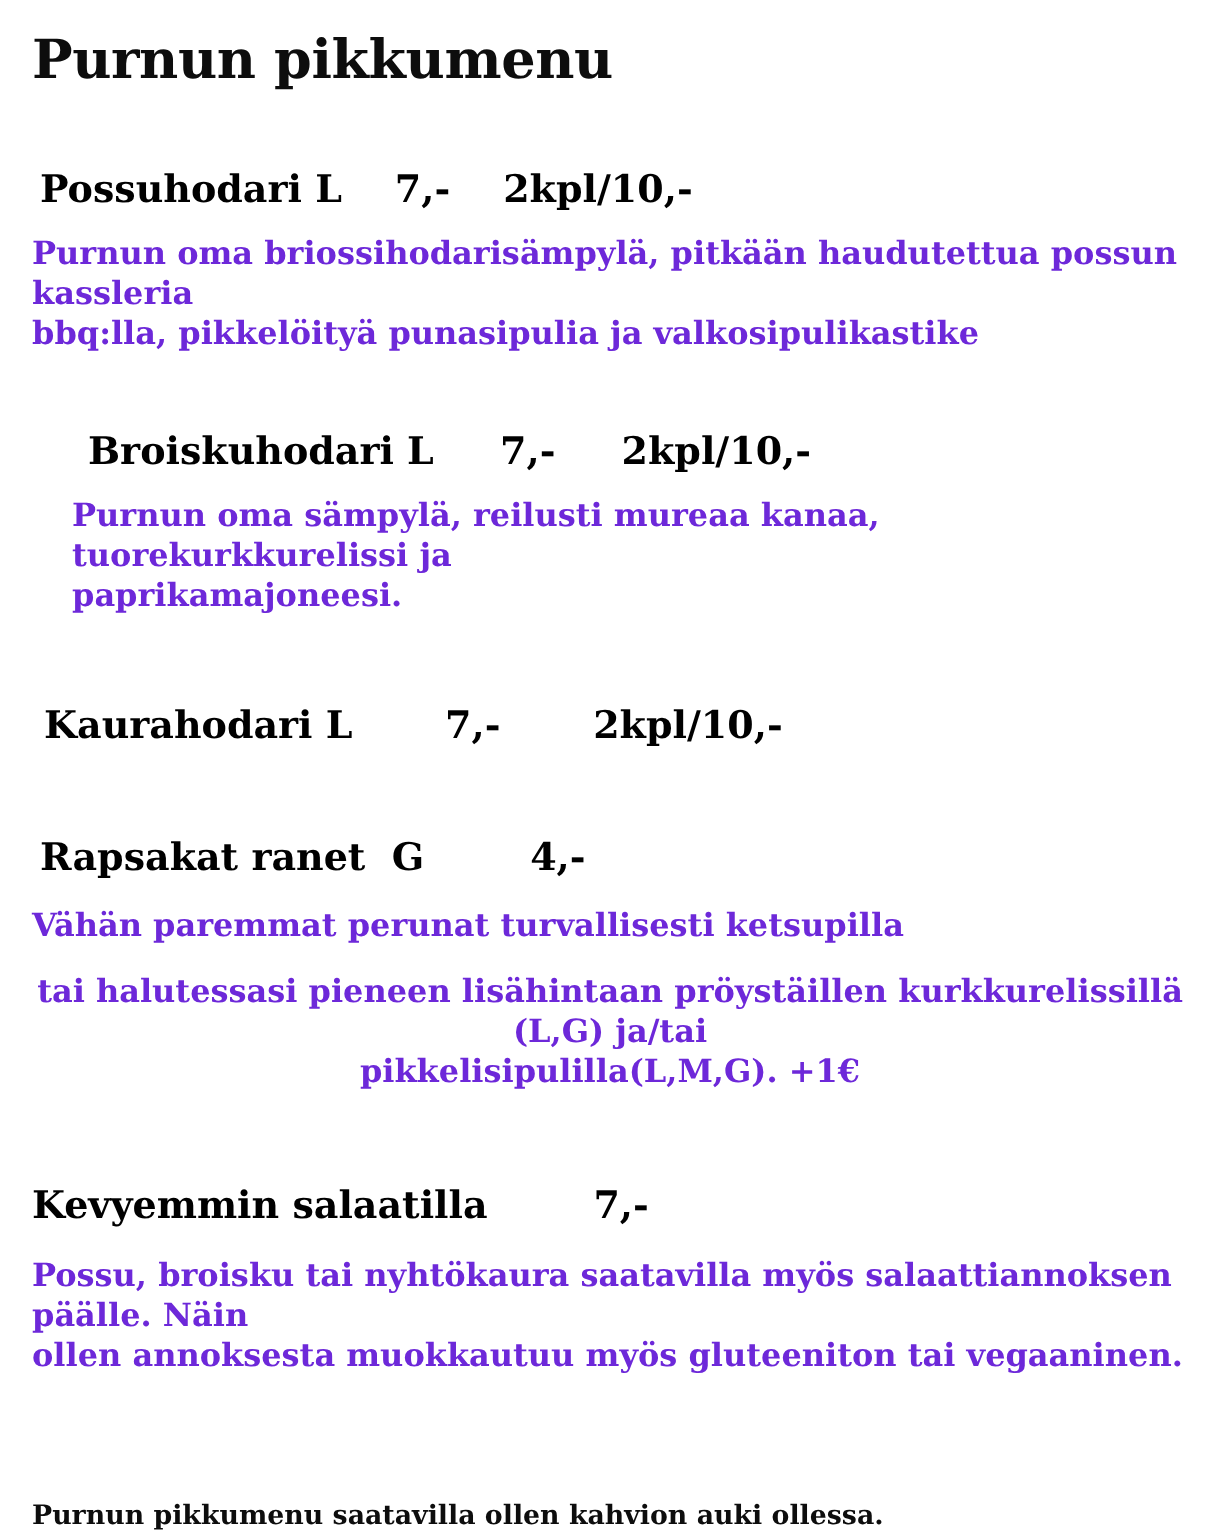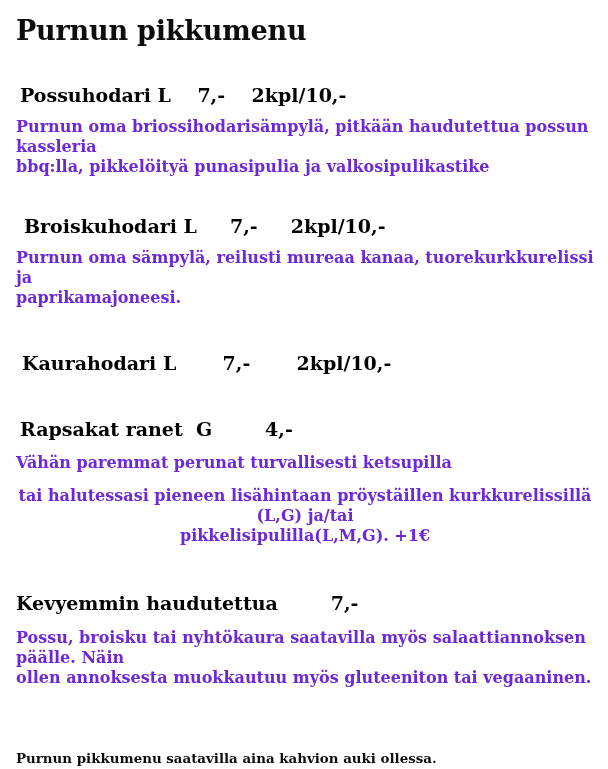--- a/index.html
+++ b/index.html
@@ -76,21 +76,21 @@
     padding-left: 16px;
     white-space: pre;
     margin: 0;
   }
 
   
   .blk-possu     { margin-top: 38px; }
   .blk-possu    .item-heading { padding-left: 20px; }
   .blk-possu    .item-desc    { margin-top: 11px; }
 
-  .blk-broisku   { margin-top: 38px; }
+  .blk-broisku   { margin-top: 38px; padding-left: 20px; }
   .blk-broisku  .item-heading { padding-left: 24px; }
   .blk-broisku  .item-desc    { margin-top: 11px; }
 
   .blk-kaura     { margin-top: 44px; }
   .blk-kaura    .item-heading { padding-left: 22px; }
   .blk-kaura    .item-desc    { margin-top: 12px; }
 
   .blk-ranet     { margin-top: 44px; }
   .blk-ranet    .item-heading { padding-left: 20px; }
   .blk-ranet    .item-desc    { margin-top: 13px; }
@@ -125,22 +125,22 @@
   </div>
 
   <div class="item-block blk-ranet">
     <div class="item-heading">Rapsakat ranet  G        4,-</div>
     <p class="item-desc desc-para">Vähän paremmat perunat turvallisesti ketsupilla</p>
     <p class="item-desc desc-para">tai halutessasi pieneen lisähintaan pröystäillen kurkkurelissillä (L,G) ja/tai
 pikkelisipulilla(L,M,G).    +1€</p>
   </div>
 
   <div class="item-block blk-salaatti">
-    <div class="item-heading">Kevyemmin haudutettua        7,-</div>
+    <div class="item-heading">Kevyemmin salaatilla        7,-</div>
     <p class="item-desc desc-para">Possu, broisku tai nyhtökaura saatavilla myös salaattiannoksen päälle. Näin
 ollen annoksesta muokkautuu myös gluteeniton tai vegaaninen.</p>
   </div>
 
   <div class="blk-footer">
-    <p class="footer-note">Purnun pikkumenu saatavilla aina kahvion auki ollessa.</p>
+    <p class="footer-note">Purnun pikkumenu saatavilla ollen kahvion auki ollessa.</p>
   </div>
 
 </div>
 
 </body></html>

